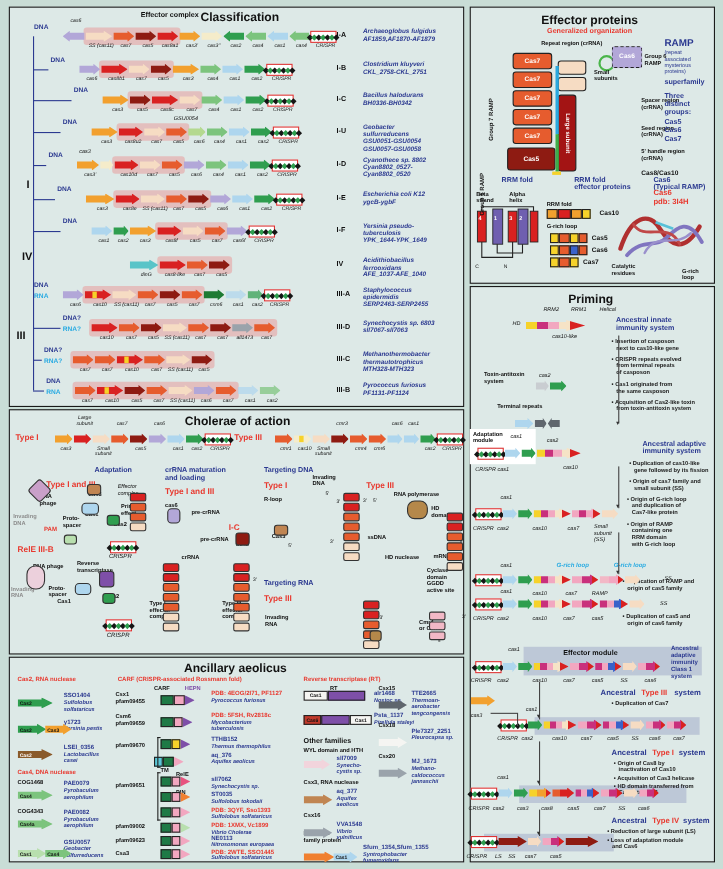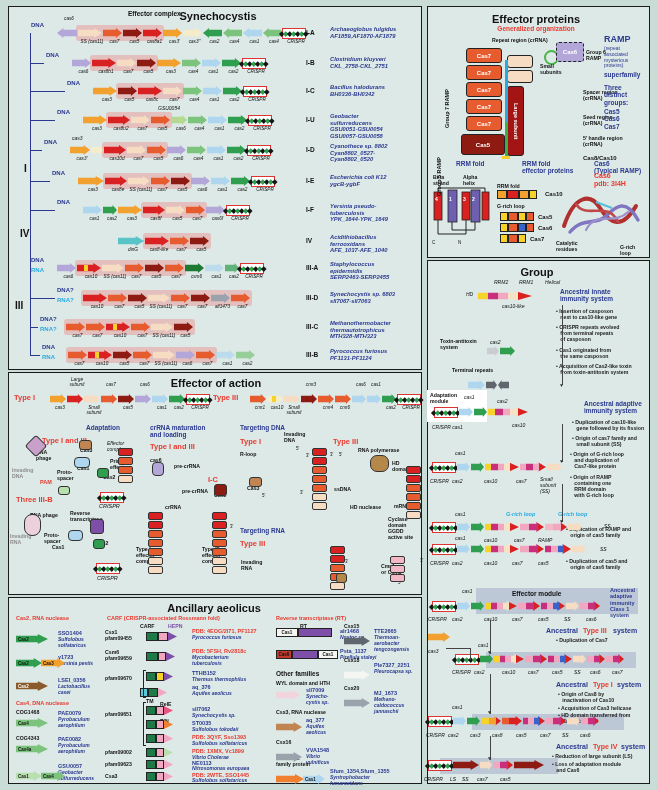--- a/index.html
+++ b/index.html
@@ -91,21 +91,21 @@
 
   <svg style="left:556px;top:186px" width="88" height="54">
     <path d="M8 40 C 18 10, 34 6, 44 22 S 66 44, 80 20" fill="none" stroke="#b03030" stroke-width="4" stroke-linecap="round"></path>
     <path d="M14 46 C 28 30, 40 40, 50 30 S 70 12, 82 34" fill="none" stroke="#8075c0" stroke-width="3.4" stroke-linecap="round"></path>
     <path d="M20 18 C 30 34, 52 14, 62 36" fill="none" stroke="#c04848" stroke-width="2.6" stroke-linecap="round"></path>
     <path d="M30 44 C 40 24, 58 40, 72 26" fill="none" stroke="#9a90cc" stroke-width="2.2" stroke-linecap="round"></path>
     <path d="M40 16 L 56 22" stroke="#58c0d8" stroke-width="2.4"></path>
   </svg>
 
   <div class="rect" style="left:544px;top:50px;width:15px;height:15px;border:2.2px solid #4ab54a;border-radius:50%;"></div>
-<div class="lbl h1" style="left: 218px; top: 10px;">Synechocystis</div>
+<div class="lbl h1" style="left: 218px; top: 10px;">Classification</div>
     <div class="lbl smb3" style="left: 128px; top: 10px;">Effector complex</div>
     <div class="lbl rom" style="left: 24px; top: 163px;">I</div>
     <div class="lbl rom" style="left: 20px; top: 228px;">IV</div>
     <div class="lbl rom" style="left: 15px; top: 300px;">III</div>
     <div class="hlx" style="left: 76px; top: 25px; width: 88px; height: 16px;"></div>
     <div class="g arl" style="left: 57px; top: 28px; width: 20px; background: rgb(178, 167, 216);"></div>
     <div class="gl" style="left: 53px; top: 16px; width: 32px;">cas6</div>
     <div class="g ar" style="left: 78px; top: 28px; width: 24px; background: rgb(246, 220, 195);"></div>
     <div class="gl" style="left: 74px; top: 39px; width: 36px;">SS (cas11)</div>
     <div class="g ar" style="left: 103px; top: 28px; width: 19px; background: rgb(230, 92, 46);"></div>
@@ -453,40 +453,40 @@
     <div class="gl" style="left: 212px; top: 361px; width: 31px;">cas1</div>
     <div class="g ar dash" style="left: 236px; top: 350px; width: 19px; background: rgb(124, 196, 125);"></div>
     <div class="gl" style="left: 232px; top: 361px; width: 31px;">cas2</div>
     <div class="ln" style="left: 30px; top: 355px; width: 10px; height: 1.2px;"></div>
     <div class="lbl dna" style="left: 42px; top: 344px;">DNA</div>
     <div class="lbl rna" style="left: 42px; top: 354px;">RNA</div>
     <div class="lbl typ" style="left: 306px; top: 351px;">III-B</div>
     <div class="lbl org" style="left: 330px; top: 348px;">Pyrococcus furiosus
 PF1131-PF1124</div>
     <div class="ln" style="left: 30px; top: 33px; width: 1.2px; height: 322px;"></div>
-    <div class="lbl h1" style="left: 216px; top: 377px;">Effector of action</div>
+    <div class="lbl h1" style="left: 216px; top: 377px;">Cholerae of action</div>
     <div class="lbl red2" style="left: 14px; top: 394px;">Type I</div>
     <div class="lbl red2" style="left: 213px; top: 394px;">Type III</div>
     <div class="lbl bluebM" style="left: 86px; top: 424px;">Adaptation</div>
     <div class="lbl red2" style="left: 42px; top: 437px;">Type I and III</div>
     <div class="lbl smb" style="left: 36px; top: 450px;">DNA
 phage</div>
     <div class="lbl gray" style="left: 12px; top: 468px;">Invading
 DNA</div>
     <div class="lbl redsm" style="left: 40px; top: 479px;">PAM</div>
     <div class="lbl smb" style="left: 57px; top: 470px;">Proto-
 spacer</div>
     <div class="lbl smb" style="left: 77px; top: 466px;">Cas1</div>
     <div class="lbl smb" style="left: 103px; top: 475px;">Cas2</div>
     <div class="lbl smb" style="left: 80px; top: 448px;">Cas3</div>
     <div class="lbl iti" style="left: 107px; top: 441px;">Effector
 complex</div>
     <div class="lbl smb" style="left: 110px; top: 459px;">Priming
 effect</div>
-    <div class="lbl red2" style="left: 16px; top: 496px;">Three III-B</div>
+    <div class="lbl red2" style="left: 16px; top: 496px;">RelE III-B</div>
     <div class="lbl smb" style="left: 30px; top: 513px;">RNA phage</div>
     <div class="lbl smb" style="left: 70px; top: 511px;">Reverse
 transcriptase</div>
     <div class="lbl gray" style="left: 10px; top: 534px;">Invading
 RNA</div>
     <div class="lbl smb" style="left: 44px; top: 533px;">Proto-
 spacer</div>
     <div class="lbl smb" style="left: 52px; top: 545px;">Cas1</div>
     <div class="lbl smb" style="left: 96px; top: 541px;">Cas2</div>
     <div class="lbl itc" style="left: 99px; top: 503px;">CRISPR</div>
@@ -774,21 +774,21 @@
     <div class="cb" style="left: 500px; top: 234px;">
       <span style="width: 8px; background: rgb(246, 210, 42);"></span>
       <span style="width: 10px; background: rgb(230, 92, 46);"></span>
       <span style="width: 8px; background: rgb(246, 210, 42);"></span>
     </div>
     <div class="rect" style="left: 427px; top: 390px; width: 60px; height: 32px; background: rgb(255, 255, 255);"></div>
     <div class="rect" style="left: 476px; top: 588px; width: 162px; height: 26px; background: rgba(150, 160, 195, 0.45);"></div>
     <div class="rect" style="left: 486px; top: 652px; width: 150px; height: 16px; background: rgba(150, 160, 195, 0.45);"></div>
     <div class="rect" style="left: 472px; top: 714px; width: 152px; height: 16px; background: rgba(150, 160, 195, 0.45);"></div>
     <div class="rect" style="left: 440px; top: 758px; width: 118px; height: 16px; background: rgba(150, 160, 195, 0.45);"></div>
-    <div class="lbl h1o" style="left: 537px; top: 266px;">Group</div>
+    <div class="lbl h1o" style="left: 537px; top: 266px;">Priming</div>
     <div class="lbl iti" style="left: 466px; top: 292px;">HD</div>
     <div class="lbl iti" style="left: 494px; top: 280px;">RRM2</div>
     <div class="lbl iti" style="left: 519px; top: 280px;">RRM1</div>
     <div class="lbl iti" style="left: 545px; top: 280px;">Helical</div>
     <div class="lbl iti" style="left: 502px; top: 304px;">cas10-like</div>
     <div class="lbl blueb" style="left: 560px; top: 288px;">Ancestral innate
 immunity system</div>
     <div class="lbl bul" style="left: 556px; top: 309px;">• Insertion of casposon
    next to cas10-like gene</div>
     <div class="lbl bul" style="left: 556px; top: 325px;">• CRISPR repeats evolved

